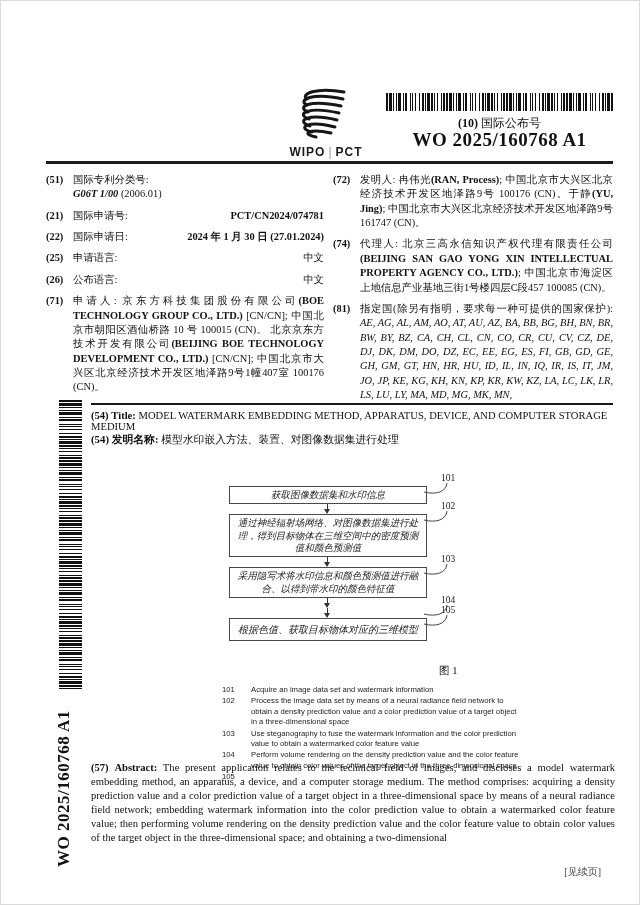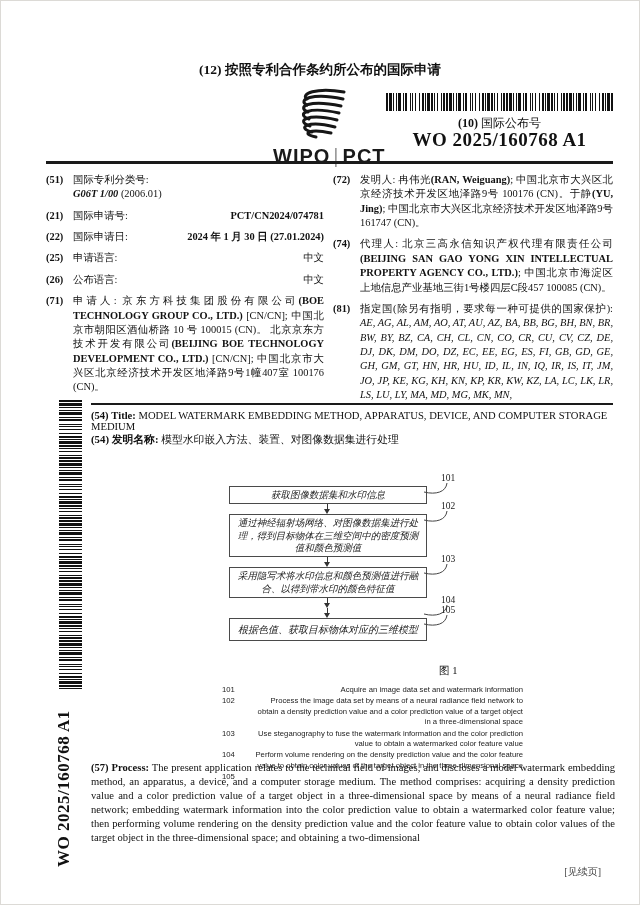--- a/index.html
+++ b/index.html
@@ -5,21 +5,21 @@
   html,body{margin:0;padding:0;background:#eceae6;}
   .page{position:relative;width:640px;height:905px;background:#ffffff;border:1px solid #dcdad6;
         font-family:"Liberation Serif","DejaVu Serif",serif;color:#111;overflow:hidden;box-sizing:border-box;}
   .b{font-weight:bold;}
   
   .line12{position:absolute;left:0;top:60px;width:100%;text-align:center;font-size:13.5px;font-weight:bold;}
   .hdr-left{position:absolute;left:88px;top:86px;width:185px;text-align:center;font-size:12px;line-height:1.45;}
   .hdr-left .bureau{letter-spacing:8px;font-size:12px;}
   .hdr-left .date{font-weight:bold;font-size:12.5px;}
   .logo-wrap{position:absolute;left:272px;top:86px;width:106px;text-align:center;}
-  .logo-text{font-family:"Liberation Sans","DejaVu Sans",sans-serif;font-weight:bold;font-size:20px;letter-spacing:1px;color:#1a1a1a;margin-top:2px;}
+  .logo-text{font-family:"Liberation Sans","DejaVu Sans",sans-serif;font-weight:bold;font-size:12px;letter-spacing:1px;color:#1a1a1a;margin-top:2px;}
   .logo-text .sep{color:#999;font-weight:normal;padding:0 3px;}
   .barcode-top{position:absolute;left:385px;top:92px;width:227px;height:18px;display:flex;flex-direction:row;}
   .barcode-top .bar{flex:0 0 auto;}
   .bar.k{background:#111;}
   .pubno-label{position:absolute;left:385px;top:114px;width:227px;text-align:center;font-size:12px;}
   .pubno-value{position:absolute;left:385px;top:128px;width:227px;text-align:center;font-size:19px;font-weight:bold;letter-spacing:.5px;}
   .rule1{position:absolute;left:45px;top:160px;width:567px;height:2.5px;background:#1a1a1a;}
   
   .col{position:absolute;top:172px;font-size:10.4px;line-height:1.38;}
   .col-left{left:45px;width:278px;}
@@ -49,32 +49,31 @@
   .fc-arrow{width:9px;height:10px;margin-left:172px;position:relative;}
   .fc-arrow:before{content:"";position:absolute;left:4px;top:0;width:1px;height:6px;background:#333;}
   .fc-arrow:after{content:"";position:absolute;left:1px;top:5px;border-left:3.5px solid transparent;
                   border-right:3.5px solid transparent;border-top:5px solid #333;}
   .fig-label{position:absolute;left:288px;top:198px;font-size:10.5px;}
   
   .legend{position:absolute;left:221px;top:684px;width:320px;
           font-family:"Liberation Sans","DejaVu Sans",sans-serif;font-size:7.7px;line-height:1.35;color:#222;}
   .legend .lrow{display:flex;margin-bottom:1px;}
   .legend .lnum{flex:0 0 29px;}
-  .legend .ltext{flex:1;max-width:272px;text-align:right;}
+  .legend .ltext{flex:1;max-width:272px;}
   
   .abstract{position:absolute;left:90px;top:760px;width:524px;font-size:10.6px;line-height:1.32;text-align:justify;}
   .continued{position:absolute;right:38px;top:864px;font-size:10px;color:#444;}
   svg.hook{display:block;}
 </style>
 </head>
 <body>
 
 <div class="page">
 
-  <div class="line12">(12) 按照专利合作条约所公布的国际申请</div>
 
 
   <div class="logo-wrap">
     <svg class="hook" width="106" height="56" viewBox="0 0 100 56">
       <g fill="none" stroke="#161616" stroke-width="3" stroke-linecap="round">
         <path d="M68 5 C 40 0, 24 7, 31 12"></path>
         <path d="M67 12 C 36 5, 21 13, 31 18"></path>
         <path d="M65 19 C 33 12, 20 20, 32 25"></path>
         <path d="M63 26 C 32 19, 19 27, 33 32"></path>
         <path d="M61 33 C 31 26, 19 34, 34 39"></path>
@@ -273,21 +272,21 @@
     </div>
     <div class="field">
       <span class="fnum">(71)</span>
       <span class="fbody"><span>申请人: 京东方科技集团股份有限公司</span><span style="font-weight: bold;">(BOE TECHNOLOGY GROUP CO., LTD.)</span><span> [CN/CN]; 中国北京市朝阳区酒仙桥路 10 号 100015 (CN)。 北京京东方技术开发有限公司</span><span style="font-weight: bold;">(BEIJING BOE TECHNOLOGY DEVELOPMENT CO., LTD.)</span><span> [CN/CN]; 中国北京市大兴区北京经济技术开发区地泽路9号1幢407室 100176 (CN)。</span></span>
     </div>
   </div>
 
   <div class="col col-right">
     <div class="field">
       <span class="fnum">(72)</span>
-      <span class="fbody"><span>发明人: 冉伟光</span><span style="font-weight: bold;">(RAN, Weiguang)</span><span>; 中国北京市大兴区北京经济技术开发区地泽路9号 100176 (CN)。于静</span><span style="font-weight: bold;">(YU, Jing)</span><span>; 中国北京市大兴区北京经济技术开发区地泽路9号 161747 (CN)。</span></span>
+      <span class="fbody"><span>发明人: 冉伟光</span><span style="font-weight: bold;">(RAN, Process)</span><span>; 中国北京市大兴区北京经济技术开发区地泽路9号 100176 (CN)。于静</span><span style="font-weight: bold;">(YU, Jing)</span><span>; 中国北京市大兴区北京经济技术开发区地泽路9号 161747 (CN)。</span></span>
     </div>
     <div class="field">
       <span class="fnum">(74)</span>
       <span class="fbody"><span>代理人: 北京三高永信知识产权代理有限责任公司 </span><span style="font-weight: bold;">(BEIJING SAN GAO YONG XIN INTELLECTUAL PROPERTY AGENCY CO., LTD.)</span><span>; 中国北京市海淀区上地信息产业基地三街1号楼四层C段457 100085 (CN)。</span></span>
     </div>
     <div class="field">
       <span class="fnum">(81)</span>
       <span class="fbody"><span>指定国(除另有指明，要求每一种可提供的国家保护): </span><span style="font-style: italic;">AE, AG, AL, AM, AO, AT, AU, AZ, BA, BB, BG, BH, BN, BR, BW, BY, BZ, CA, CH, CL, CN, CO, CR, CU, CV, CZ, DE, DJ, DK, DM, DO, DZ, EC, EE, EG, ES, FI, GB, GD, GE, GH, GM, GT, HN, HR, HU, ID, IL, IN, IQ, IR, IS, IT, JM, JO, JP, KE, KG, KH, KN, KP, KR, KW, KZ, LA, LC, LK, LR, LS, LU, LY, MA, MD, MG, MK, MN,</span></span>
     </div>
   </div>
@@ -549,19 +548,19 @@
     <div class="lrow">
       <span class="lnum">104</span>
       <span class="ltext">Perform volume rendering on the density prediction value and the color feature value to obtain color values of the target object in the three-dimensional space</span>
     </div>
     <div class="lrow">
       <span class="lnum">105</span>
     </div>
   </div>
 
   <div class="abstract">
-    <span class="b">(57)</span> <span class="b">Process:</span>
+    <span class="b">(57)</span> <span class="b">Abstract:</span>
     <span>The present application relates to the technical field of images, and discloses a model watermark embedding method, an apparatus, a device, and a computer storage medium. The method comprises: acquiring a density prediction value and a color prediction value of a target object in a three-dimensional space by means of a neural radiance field network; embedding watermark information into the color prediction value to obtain a watermarked color feature value; then performing volume rendering on the density prediction value and the color feature value to obtain color values of the target object in the three-dimensional space; and obtaining a two-dimensional</span>
   </div>
 
   <div class="continued">[见续页]</div>
 
 </div>
 
 </body></html>

